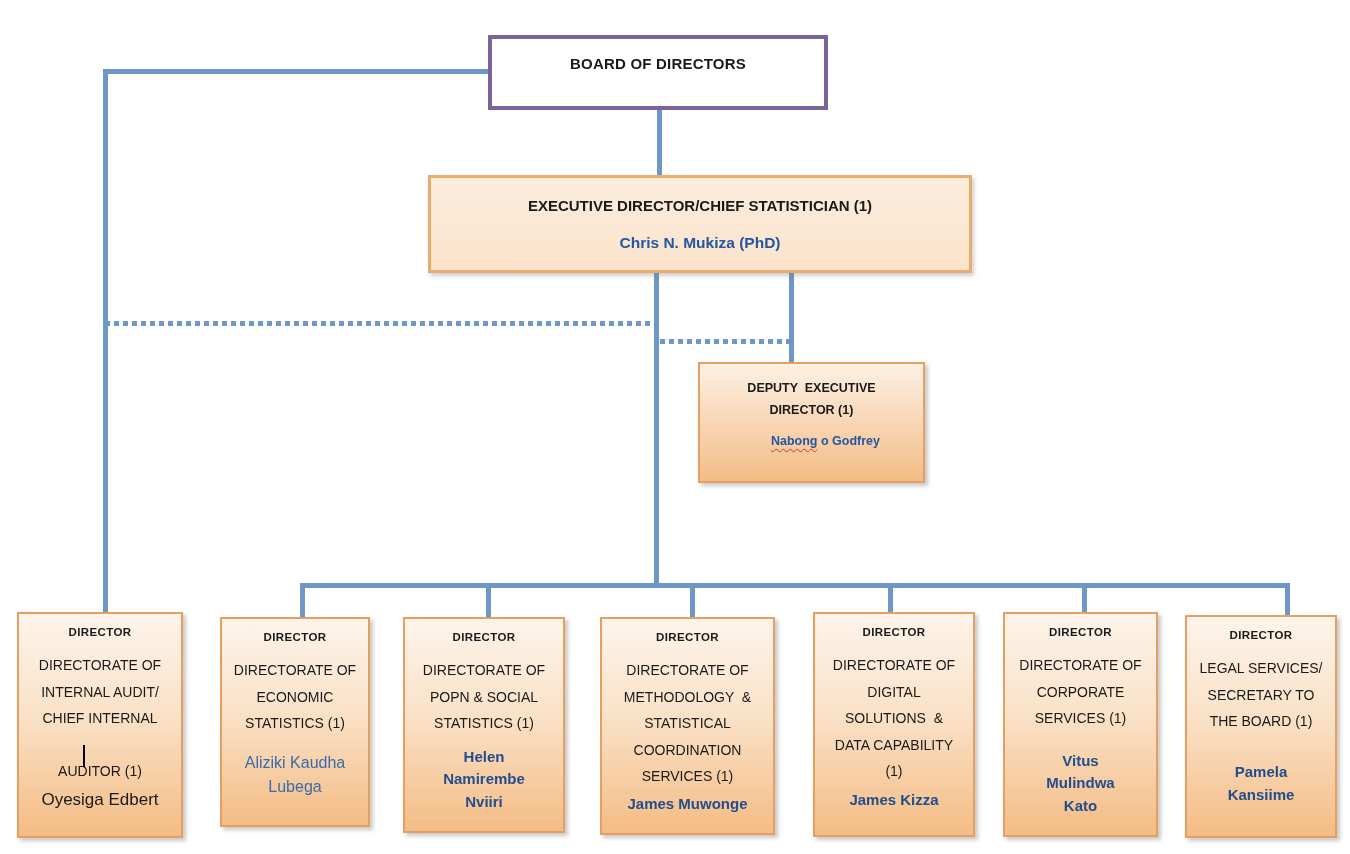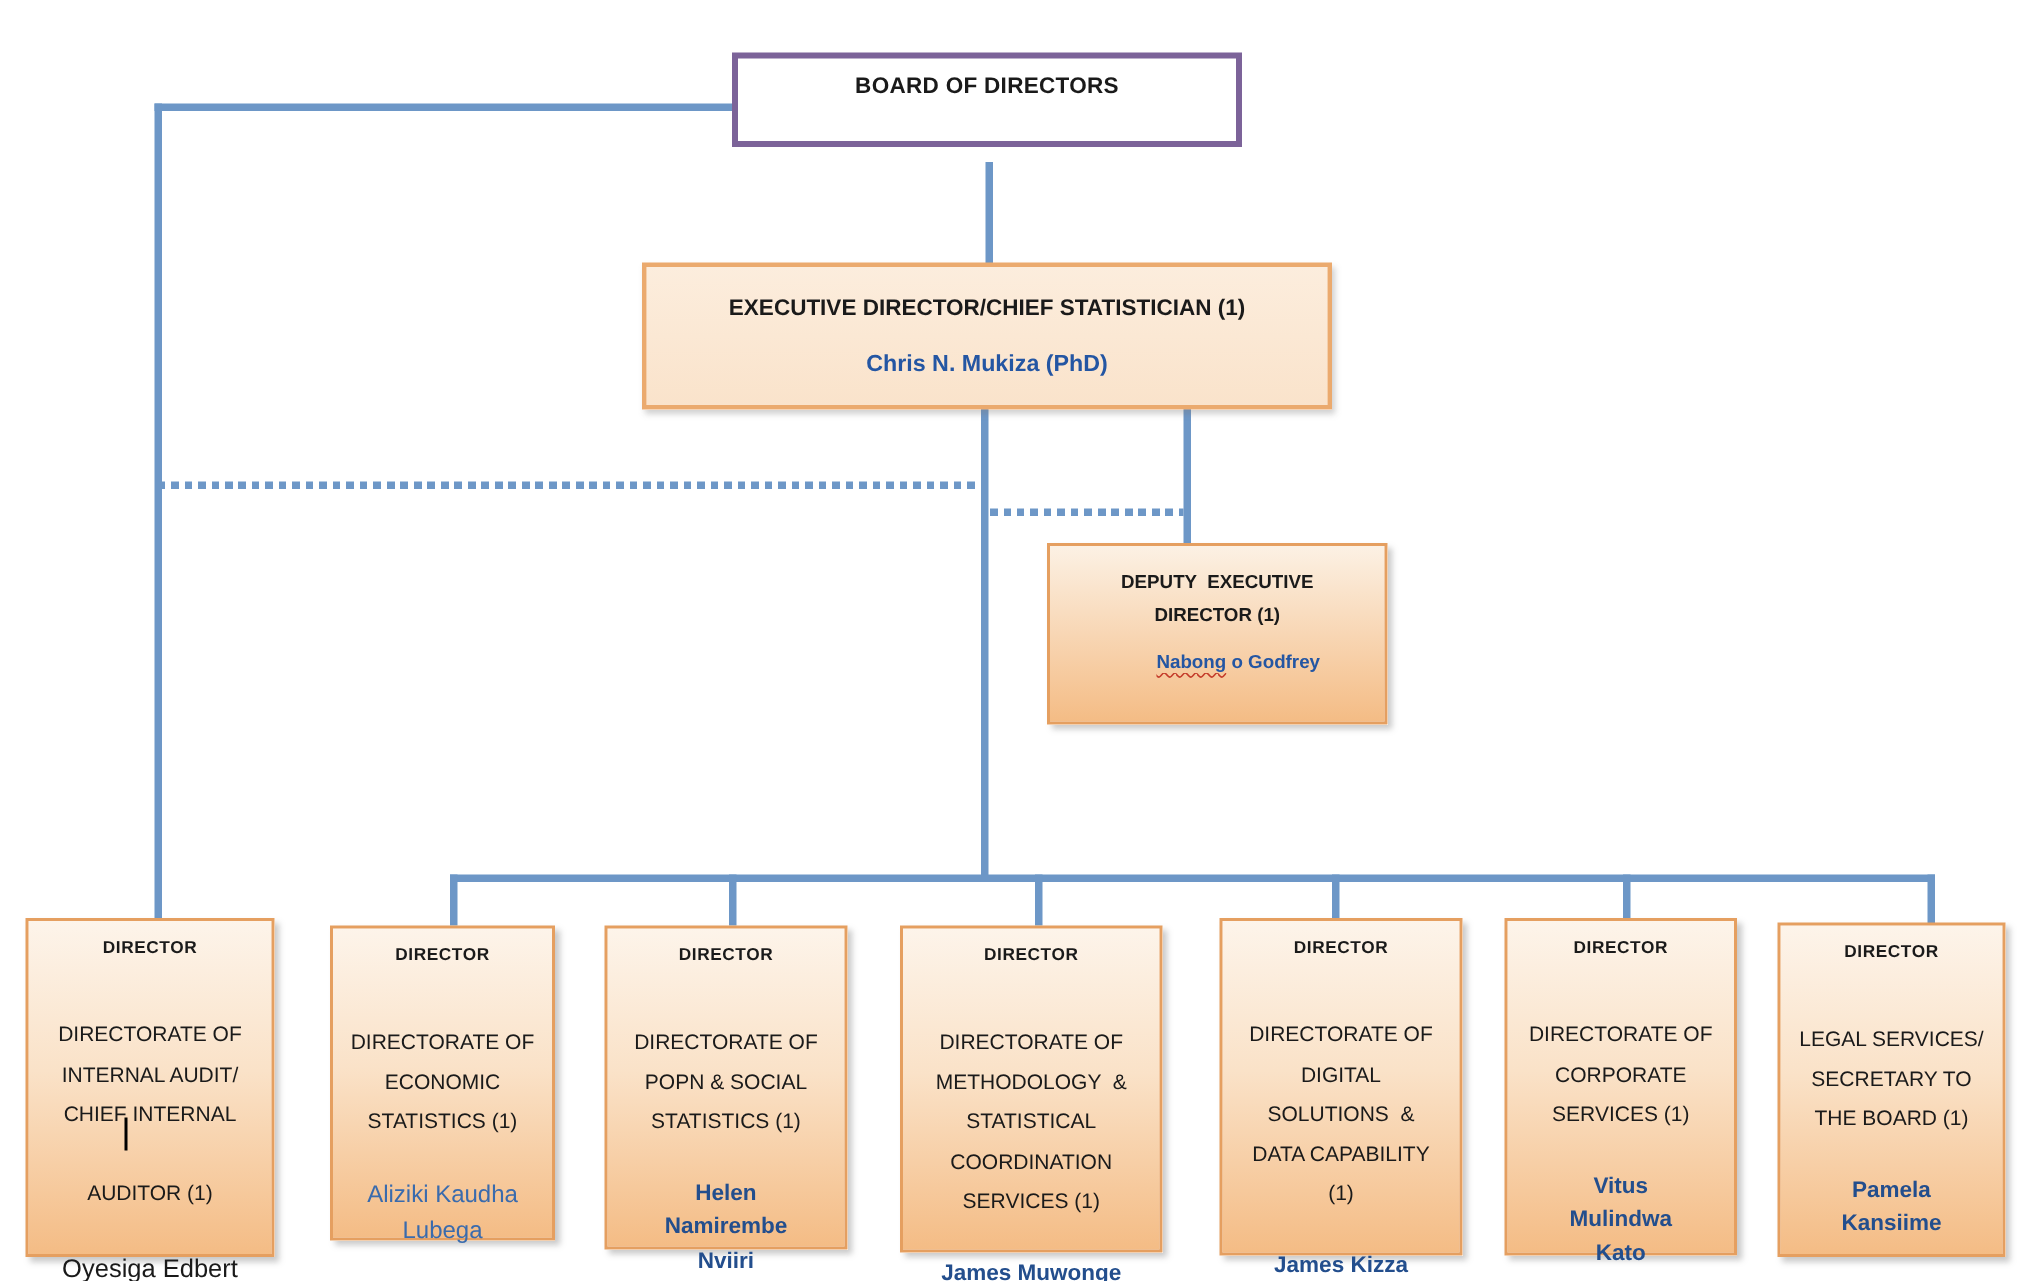--- a/index.html
+++ b/index.html
@@ -9,27 +9,27 @@
   }
   
   .line{position:absolute;background:#6D97C7;z-index:0;}
   .dotted{
     position:absolute;height:5px;z-index:0;
     background:repeating-linear-gradient(90deg,#6D97C7 0 5px,transparent 5px 9px);
   }
   
   .box{position:absolute;box-sizing:border-box;z-index:1;text-align:center;}
   .board{
-    left:488px;top:35px;width:340px;height:63px;
+    left:488px;top:35px;width:340px;height:75px;
     background:#ffffff;border:4px solid #7C6399;
     display:flex;align-items:center;justify-content:center;padding-bottom:18px;
   }
   .board .t{font-size:15px;font-weight:700;color:#1a1a1a;letter-spacing:.2px;}
   .exec{
-    left:428px;top:175px;width:460px;height:98px;
+    left:428px;top:175px;width:544px;height:98px;
     background:linear-gradient(180deg,#FCEDDD 0%,#FAE3CB 100%);
     border:3px solid #EBAA6E;
     box-shadow:2px 3px 4px rgba(120,120,120,.35);
     display:flex;flex-direction:column;align-items:center;justify-content:center;gap:20px;
   }
   .exec .t{font-size:15px;font-weight:700;color:#1a1a1a;}
   .exec .n{font-size:15.5px;font-weight:700;color:#2456A3;text-align:center;}
   .deputy{
     left:698px;top:362px;width:227px;height:121px;
     background:linear-gradient(180deg,#FCF1E4 0%,#F4BC85 100%);
@@ -37,21 +37,21 @@
     box-shadow:3px 3px 4px rgba(120,120,120,.4);
     display:flex;flex-direction:column;align-items:center;padding-top:14px;gap:12px;
   }
   .deputy .t{font-size:12.5px;font-weight:700;color:#1a1a1a;white-space:pre-wrap;line-height:1.75;}
   .deputy .n{font-size:12.5px;font-weight:700;color:#2456A3;margin-left:28px;}
   .wavy{text-decoration:underline wavy #C43B2A;text-decoration-thickness:1px;text-underline-offset:3px;}
   .dir{
     background:linear-gradient(180deg,#FDF4EA 0%,#FAE2C8 45%,#F4BC85 100%);
     border:2px solid #E59F60;
     box-shadow:3px 3px 4px rgba(120,120,120,.4);
-    display:flex;flex-direction:column;align-items:center;padding:12px 4px 18px 4px;gap:24px;
+    display:flex;flex-direction:column;align-items:center;padding:12px 4px 18px 4px;
   }
   .dir .role{font-size:11.5px;font-weight:700;color:#1a1a1a;letter-spacing:.4px;}
   .dir .unit{font-size:14px;font-weight:400;color:#1a1a1a;line-height:1.9;margin-top:14px;white-space:pre-wrap;}
   .dir .name{margin-top:auto;font-size:15px;font-weight:700;color:#234E8D;line-height:1.5;white-space:pre-wrap;}
   .d1{left:17px;top:612px;width:166px;height:226px;padding-bottom:24px;}
   .d2{left:220px;top:617px;width:150px;height:210px;padding-bottom:26px;}
   .d3{left:403px;top:617px;width:162px;height:216px;}
   .d4{left:600px;top:617px;width:175px;height:218px;}
   .d5{left:813px;top:612px;width:162px;height:225px;padding-bottom:24px;}
   .d6{left:1003px;top:612px;width:155px;height:225px;}

